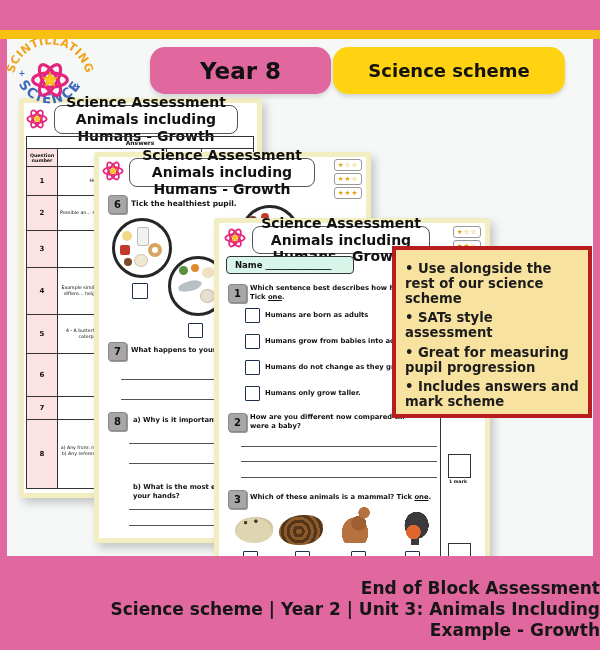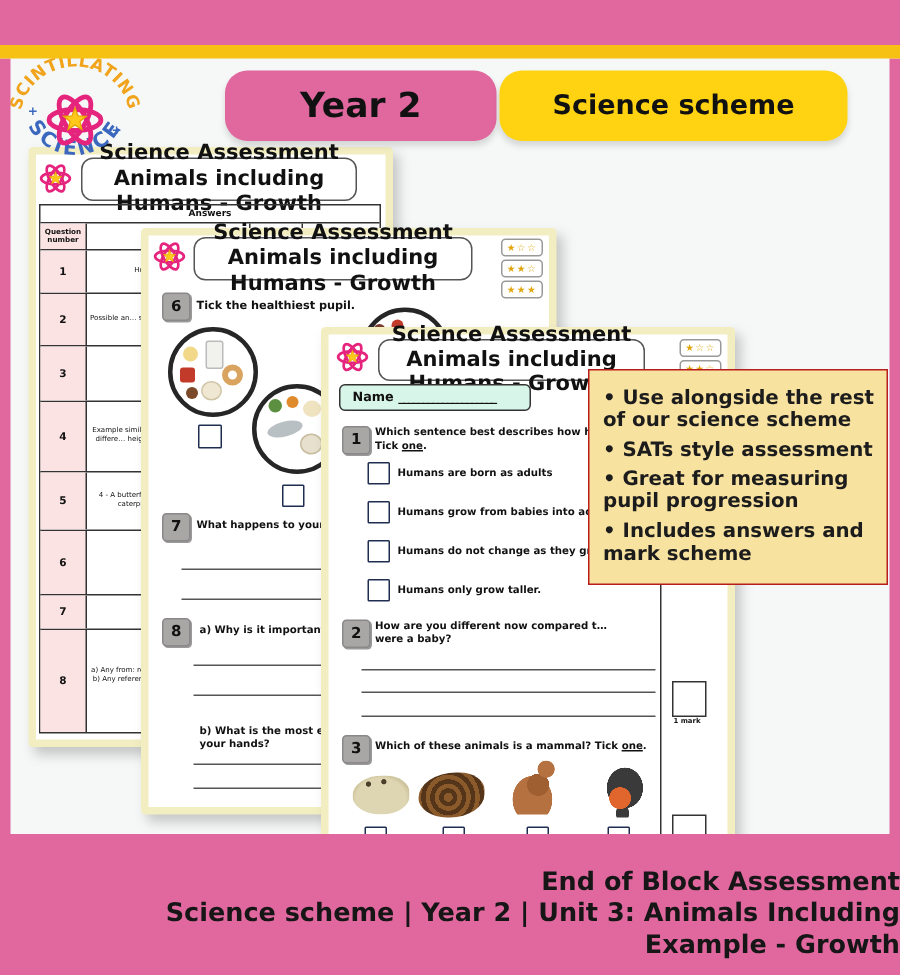--- a/index.html
+++ b/index.html
@@ -57,22 +57,22 @@
   .ta-row .qc{display:flex;align-items:center;justify-content:center;font-size:7px;font-weight:bold;}
   .ta-row .ac{padding:1px 2px;text-align:center;display:flex;align-items:center;justify-content:center;
     overflow:hidden;line-height:1.25;}
   .r1{height:28px;} .r2{height:34px;} .r3{height:36px;} .r4{height:46px;}
   .r5{height:38px;} .r6{height:42px;} .r7{height:22px;}
   
   .meal{position:absolute;border:3px solid #262626;border-radius:50%;background:#fff;}
   .food{position:absolute;border-radius:50%;}
   .meal-mini{position:relative;width:34px;height:34px;border:2.5px solid #262626;border-radius:50%;margin:auto;}
   
-  .callout{position:absolute;left:392px;top:246px;width:200px;height:144px;background:#F8E2A0;
-    border:1px solid #b91c1c;z-index:10;box-sizing:border-box;padding:12px 8px 6px 9px;}
+  .callout{position:absolute;left:392px;top:246px;width:200px;height:172px;background:#F8E2A0;
+    border:4px solid #b91c1c;z-index:10;box-sizing:border-box;padding:12px 8px 6px 9px;}
   .callout .item{font-size:13.2px;font-weight:bold;line-height:1.12;color:#1c1c1c;margin-bottom:5px;}
   .callout .item::before{content:"• ";}
   
   .marginline{position:absolute;border-left:1.3px solid #333;}
   .markbox{position:absolute;width:21px;height:22px;border:1.5px solid #333;background:#fff;}
   .marklabel{position:absolute;font-size:4.6px;font-weight:bold;width:34px;text-align:center;}
   
   .namebar{position:absolute;left:7px;top:33px;width:128px;height:18px;background:#D8F5EA;
     border:1.5px solid #333;border-radius:4px;display:flex;align-items:center;padding-left:8px;
     box-sizing:border-box;font-size:8.5px;font-weight:bold;}
@@ -126,21 +126,21 @@
     </text>
     <text font-size="15" font-weight="bold" fill="#3B67BE" letter-spacing="2">
       <textPath href="#arcB" startOffset="50%" text-anchor="middle">SCIENCE</textPath>
     </text>
     <use href="#atom" x="26" y="26" width="48" height="48"></use>
     <text x="15" y="46" font-size="9" font-weight="bold" fill="#3B67BE">+</text>
     <text x="77" y="60" font-size="9" font-weight="bold" fill="#3B67BE">+</text>
   </svg>
 
   <div class="pill year">
-    <span>Year 2</span>
+    <span>Year 8</span>
   </div>
   <div class="pill scheme">
     <span>Science scheme</span>
   </div>
 
   <div class="sheet sA">
       <div class="sheet-inner">
     <svg class="mini-logo" style="left:1px;top:4px" viewBox="0 0 40 40">
           <use href="#atom"></use>
         </svg>

